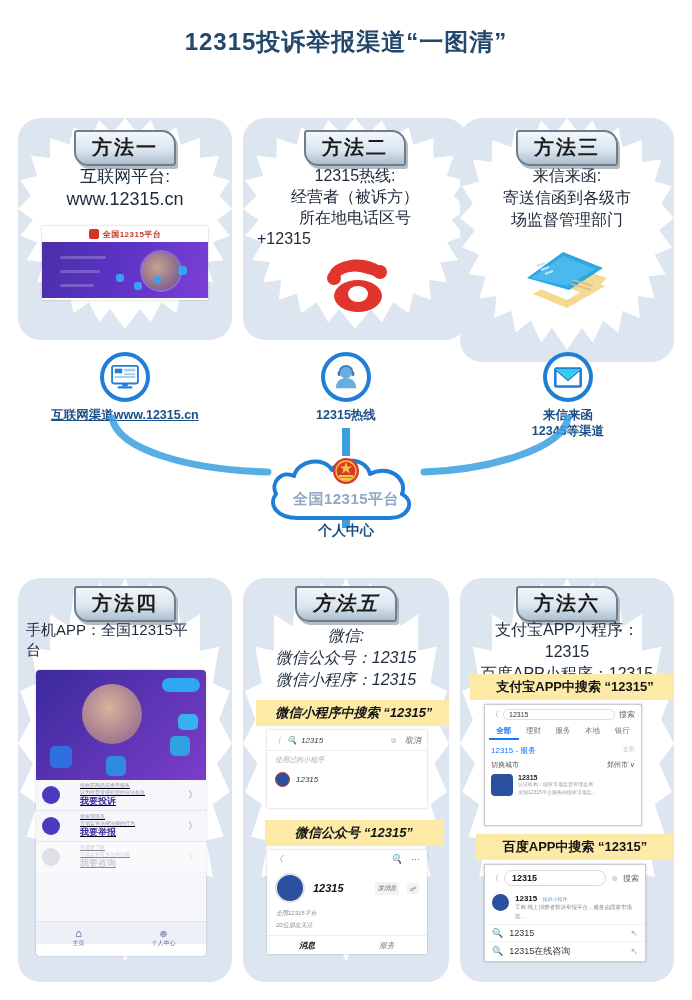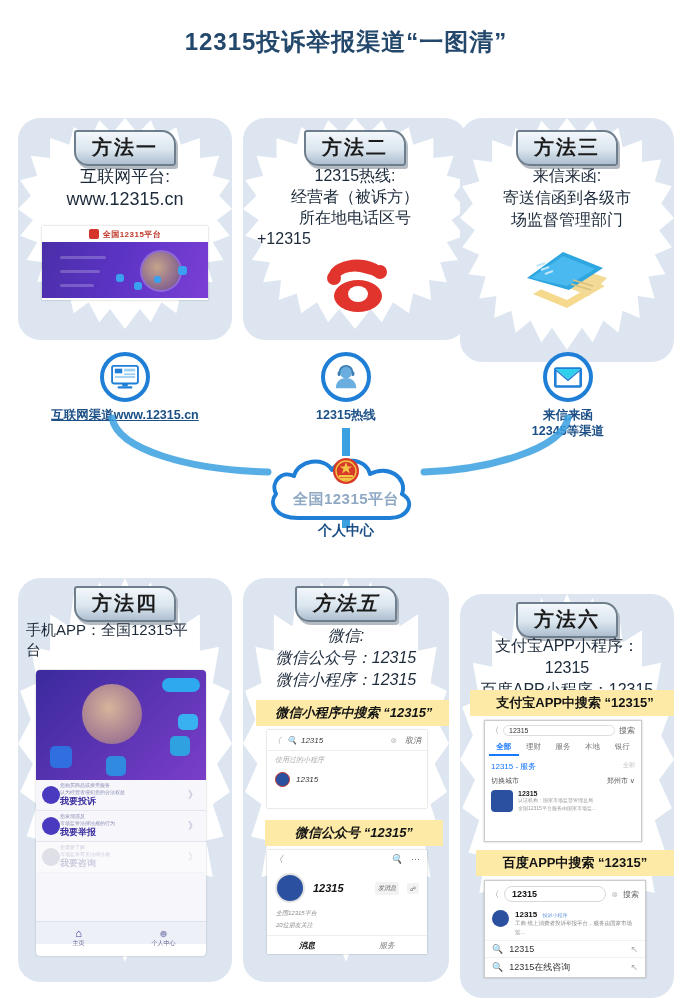--- a/index.html
+++ b/index.html
@@ -88,21 +88,21 @@
   }
   .web-body .dot{position:absolute;background:#3aa0f0;border-radius:3px;}
   .web-body .ln{position:absolute;height:3px;background:rgba(255,255,255,.22);border-radius:2px;}
   
   .app-top{height:52px;background:linear-gradient(135deg,#3b2a9e,#7a3ec8);position:relative;}
   .app-top .face{position:absolute;left:52px;top:6px;width:40px;height:40px;border-radius:50%;
     background:radial-gradient(circle at 45% 40%,#d7b49a,#8b5e8e);}
   .app-top .badge{position:absolute;right:6px;top:8px;width:38px;height:14px;border-radius:7px;background:#2ea8ef;}
   .app-row{height:30px;border-bottom:1px solid #e3e6ef;display:flex;align-items:center;padding:0 6px;position:relative;background:#f6f6fb;}
   .app-row .ava{width:18px;height:18px;border-radius:50%;background:#4a3ac0;flex:0 0 18px;}
-  .app-row .tx{margin-left:0;}
+  .app-row .tx{margin-left:20px;text-decoration:underline;}
   .app-row .sm{font-size:5px;color:#8d8fb5;line-height:1.3;}
   .app-row .bg{font-size:9px;font-weight:bold;color:#3b2f9e;}
   .app-row .ch{position:absolute;right:8px;color:#9a9cc0;font-size:10px;}
   .app-row.dim{opacity:.45;}
   .app-nav{height:22px;display:flex;background:#eef0f8;border-top:1px solid #dfe2ee;}
   .app-nav div{flex:1;text-align:center;font-size:6px;color:#5b5f8c;padding-top:3px;}
   .app-nav .ic{font-size:11px;line-height:1;color:#3b2f9e;}
   
   .wx-bar{height:20px;display:flex;align-items:center;padding:0 6px;font-size:8px;color:#6a6a6a;border-bottom:1px solid #eee;}
   .wx-bar .q{flex:1;color:#3a3a3a;}
@@ -393,21 +393,21 @@
       <div class="oa-meta">全国12315平台</div>
       <div class="oa-meta">20位朋友关注</div>
       <div class="oa-tabs">
         <div class="on">消息</div>
         <div>服务</div>
       </div>
     </div>
   </div>
 </div>
 
-<div class="card" style="left:460px;top:578px;width:214px;height:404px;margin-top:16px;">
+<div class="card" style="left:460px;top:578px;width:214px;height:404px;">
   <div class="burst"></div>
   <div class="card-inner">
     <div class="plate" style="top:8px;">方法六</div>
     <div class="card-text" style="top:42px;font-size:16px;">支付宝APP小程序：</div>
     <div class="card-text" style="top:64px;font-size:16px;">12315</div>
     <div class="card-text" style="top:86px;font-size:16px;">百度APP小程序：12315</div>
 
     <div class="hl" style="left:10px;top:96px;width:194px;">支付宝APP中搜索 “12315”</div>
 
     <div class="shot" style="left:24px;top:126px;width:156px;height:120px;border:1px solid #ccc;">

